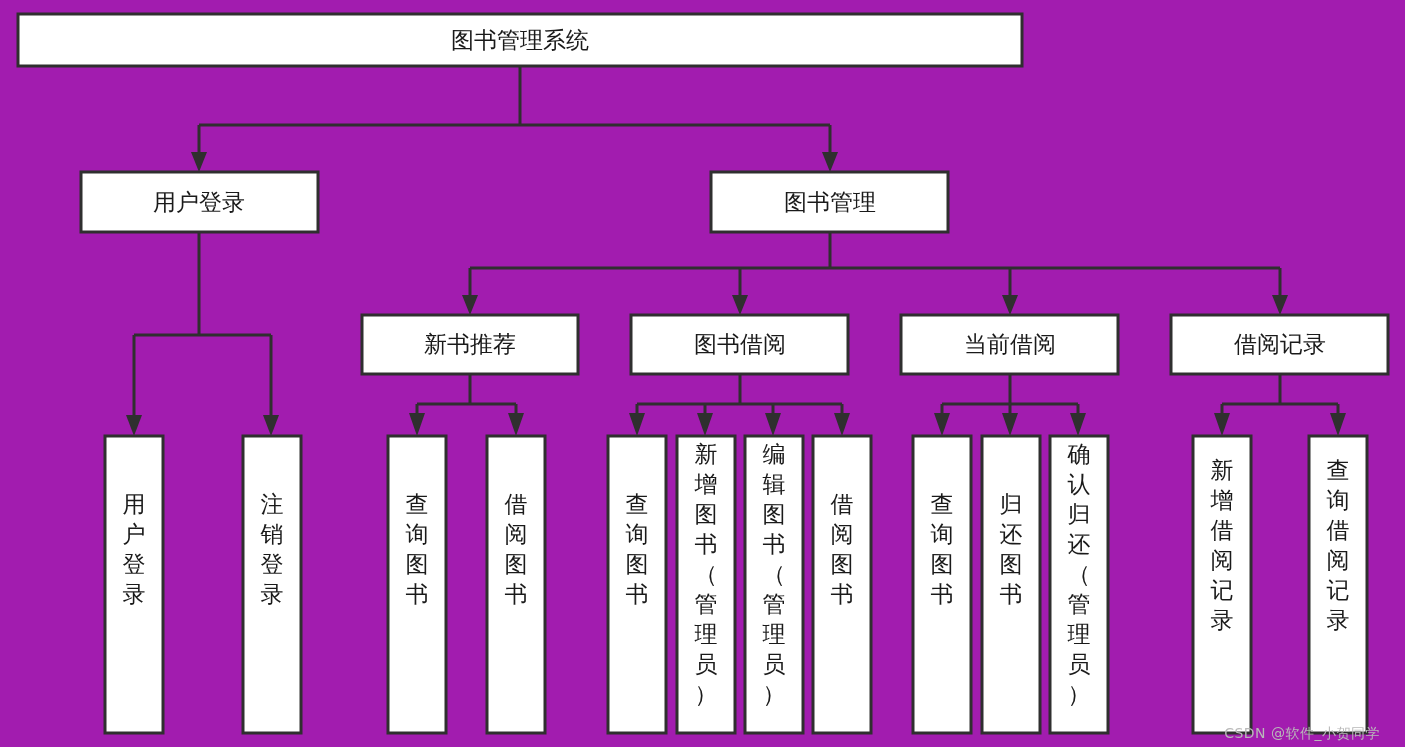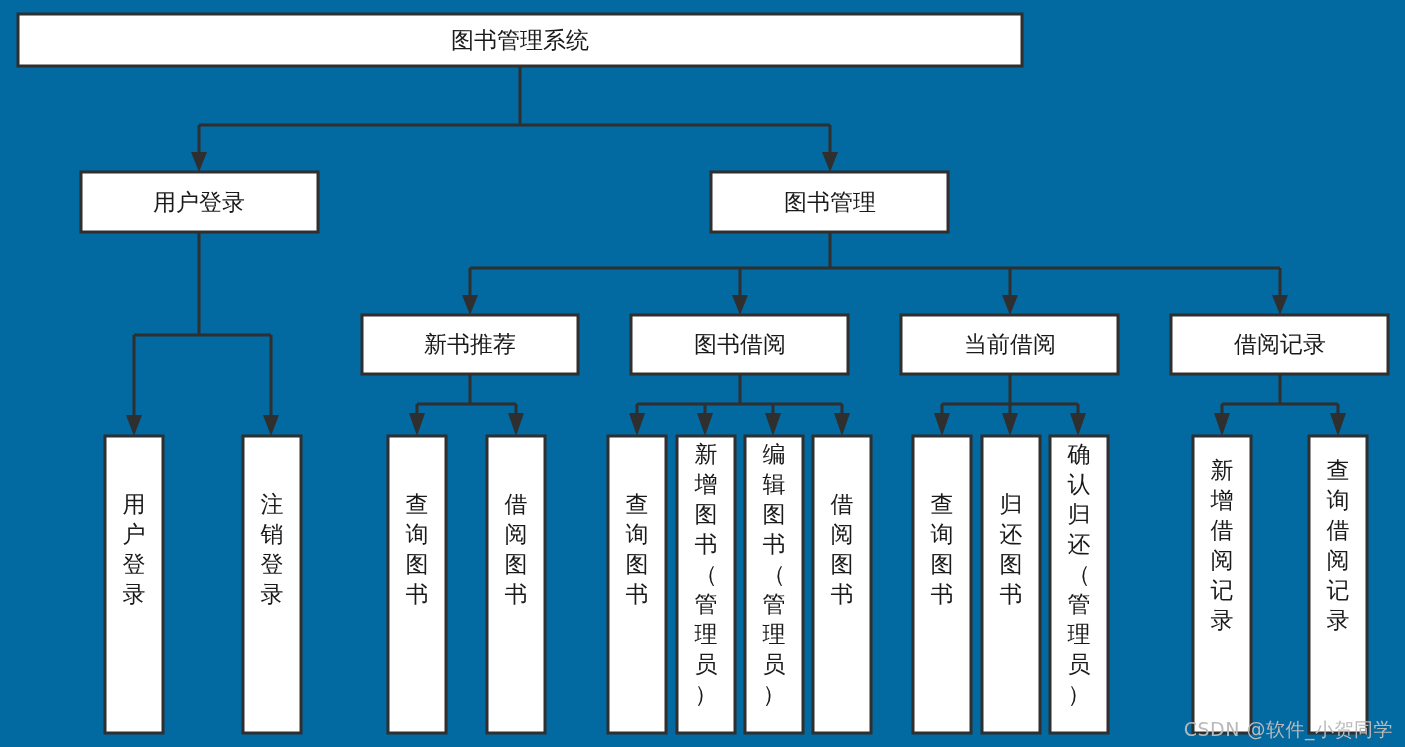--- a/index.html
+++ b/index.html
@@ -10,21 +10,21 @@
   body {
     width: 1405px;
     height: 747px;
     font-family: "DejaVu Sans", "Liberation Sans", sans-serif;
     overflow: hidden;
   }
   #diagram-root {
     position: relative;
     width: 1405px;
     height: 747px;
-    background: #0369a1;
+    background: #a21caf;
   }
   svg#tree-svg {
     position: absolute;
     left: 0;
     top: 0;
     width: 1405px;
     height: 747px;
   }
   .node-box {
     fill: #ffffff;
@@ -49,24 +49,24 @@
     dominant-baseline: middle;
   }
   .node-label-vertical {
     fill: #1a1a1a;
     font-family: "DejaVu Sans", "Liberation Sans", sans-serif;
     font-size: 23px;
     text-anchor: middle;
   }
   .watermark {
     position: absolute;
-    right: 12px;
+    right: 25px;
     bottom: 4px;
     font-family: "DejaVu Sans", "Liberation Sans", sans-serif;
-    font-size: 19px;
+    font-size: 14px;
     color: #b9b9b9;
     letter-spacing: 0.5px;
     white-space: nowrap;
     user-select: none;
   }
 </style>
 </head>
 <body>
 
 <div id="diagram-root">

